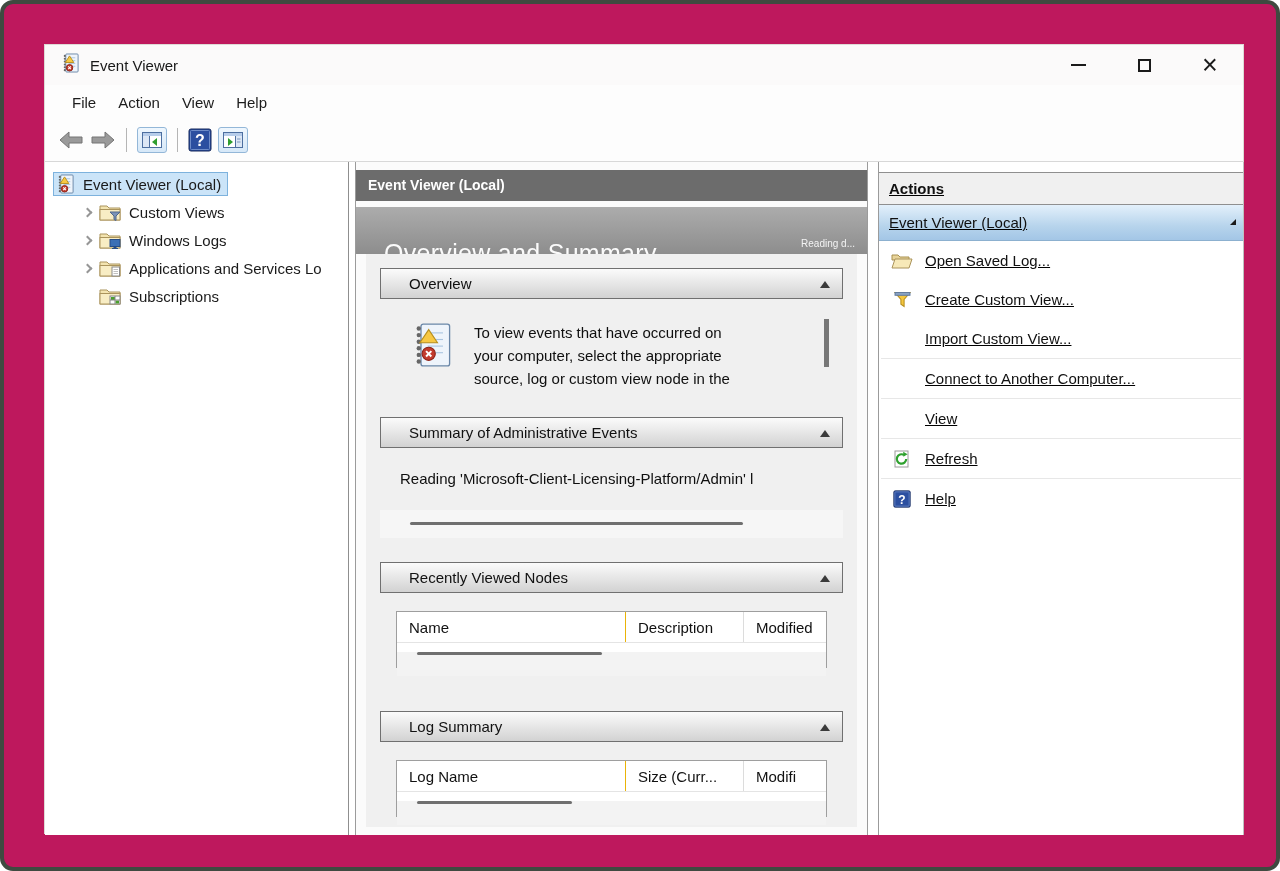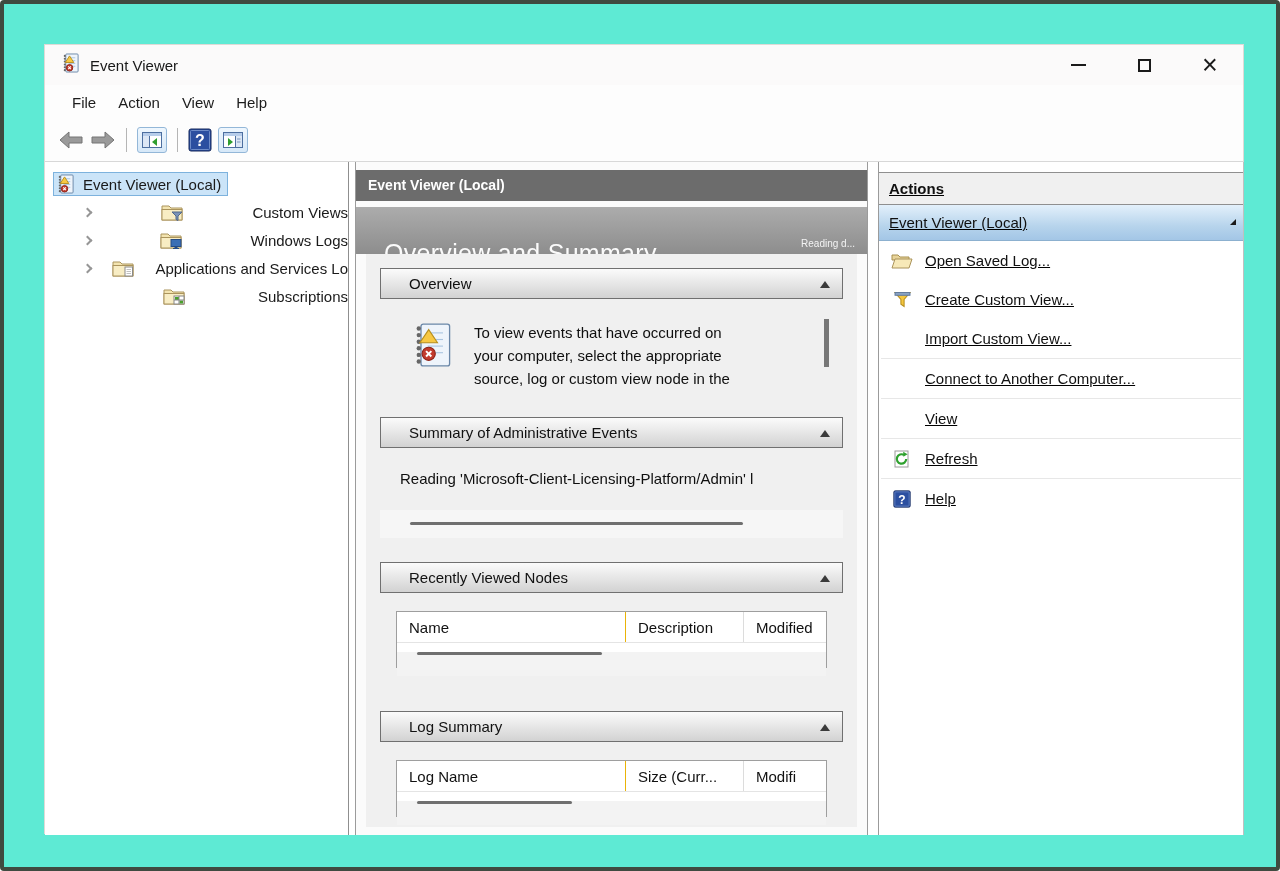--- a/index.html
+++ b/index.html
@@ -1,19 +1,19 @@
 <!DOCTYPE html>
 <html><head>
 <meta charset="utf-8">
 <style>
   * { box-sizing: border-box; margin: 0; padding: 0; }
   html,body { width:1280px; height:871px; background:#ffffff;
     font-family:"Liberation Sans", sans-serif; overflow:hidden; }
   .frame { position:absolute; inset:0; border:4px solid #3f4a40;
-    border-radius:4px; background:#5eead4; }
+    border-radius:13px; background:#be185d; }
   .window { position:absolute; left:40px; top:40px; width:1200px; height:790px;
     background:#fdfdfd; border:1px solid #dedad6; }
 
   
   .titlebar { height:40px; display:flex; align-items:center; padding-left:16px; background:#fbfafa; }
   .titlebar .title { font-size:15px; color:#191919; margin-left:10px; }
   .win-controls { margin-left:auto; display:flex; align-items:center; height:100%; }
   .win-btn { width:66px; height:100%; display:flex; align-items:center; justify-content:center; cursor:default; }
   .glyph-min { width:15px; height:2px; background:#1a1a1a; }
   .glyph-max { width:13px; height:13px; border:2px solid #1a1a1a; }
@@ -38,21 +38,21 @@
   .tree-pane { position:absolute; left:0; top:0; width:304px; height:100%;
     background:#ffffff; border-right:1px solid #8f8f8f; overflow:hidden; padding-top:8px; }
   .tree-row { height:28px; display:flex; align-items:center; white-space:nowrap; }
   .tree-root-row { padding-left:8px; }
   .tree-sel { display:flex; align-items:center; background:#cbe4f8;
     border:1px solid #7db2dd; padding:1px 6px 1px 2px; }
   .tree-label { font-size:15px; color:#1a1a1a; margin-left:8px; }
   .chev { width:24px; display:flex; align-items:center; justify-content:center; }
   .chev i { display:block; width:7px; height:7px; border-top:2px solid #969696;
     border-right:2px solid #969696; transform:rotate(45deg); }
-  .tree-child { padding-left:30px;justify-content:space-between; }
+  .tree-child { padding-left:30px; }
 
   
   .center-pane { position:absolute; left:310px; top:0; width:513px; height:100%;
     background:#fbfbfb; border-left:1px solid #9b9b9b; border-right:1px solid #9b9b9b; }
   .center-header { margin-top:8px; height:31px; background:#6c6c6c; color:#ffffff;
     font-size:14px; font-weight:bold; line-height:31px; padding-left:12px; }
   .banner { margin-top:6px; height:47px; background:linear-gradient(#acacac,#8d8d8d);
     display:flex; align-items:center; position:relative; }
   .banner-title { color:#fbfbfb; font-size:25px; padding-left:28px; letter-spacing:.3px;margin-top:46px; }
   .banner-status { position:absolute; right:12px; bottom:5px; color:#f3f3f3; font-size:10px; }

